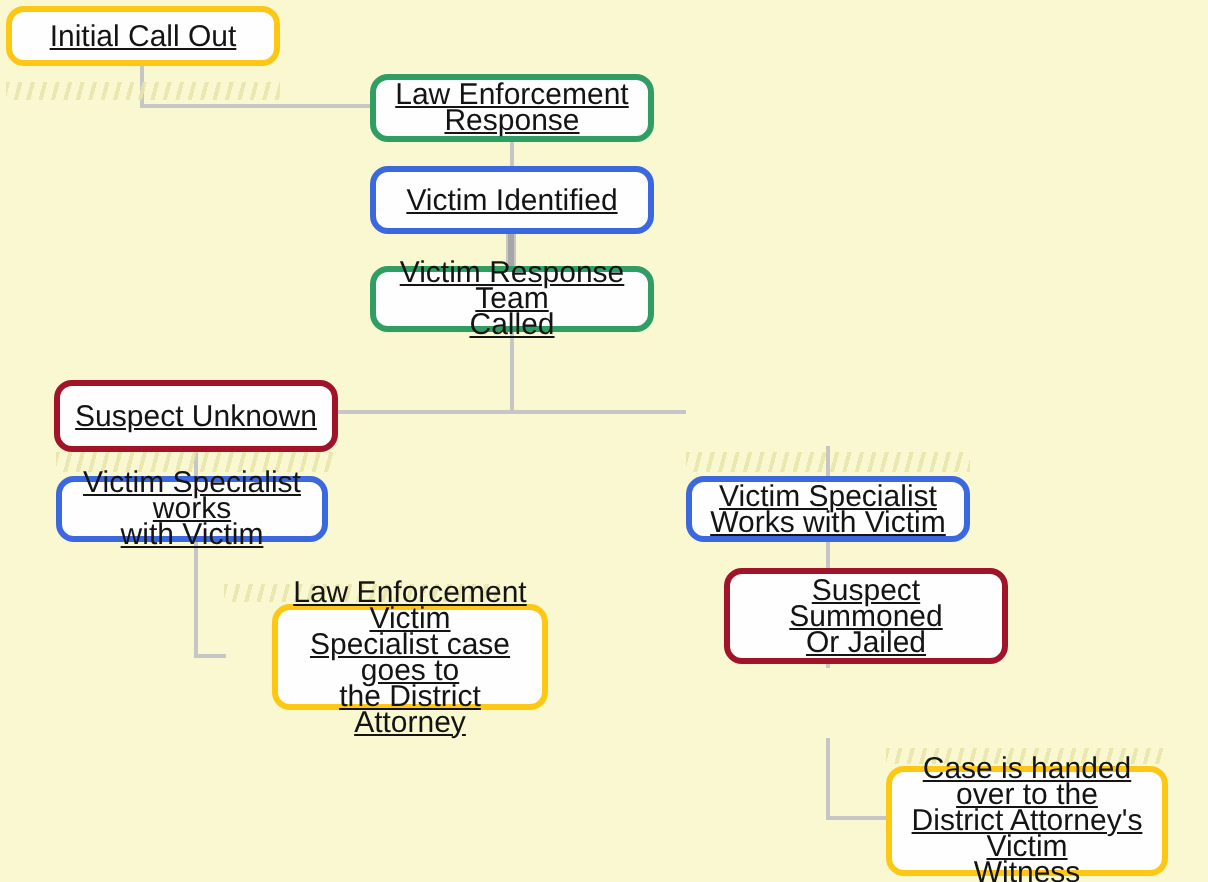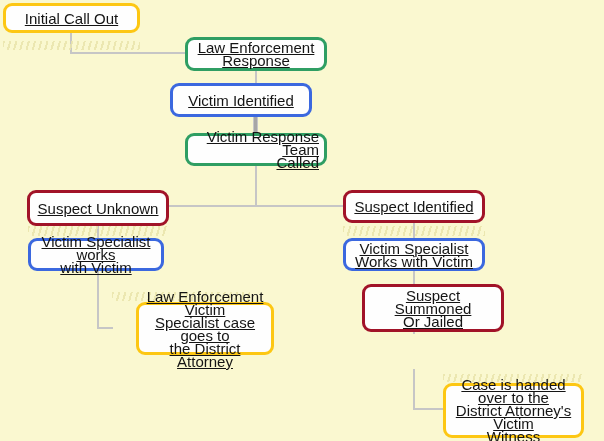--- a/index.html
+++ b/index.html
@@ -54,25 +54,24 @@
 
   <div class="hatch" style="left:3px;   top:41px;  width:137px; height:9px;"></div>
   <div class="hatch" style="left:28px;  top:226px; width:140px; height:10px;"></div>
   <div class="hatch" style="left:343px; top:226px; width:142px; height:10px;"></div>
   <div class="hatch" style="left:112px; top:292px; width:138px; height:9px;"></div>
   <div class="hatch" style="left:443px; top:374px; width:141px; height:8px;"></div>
 
   <div class="node b-gold" style="left:3px;   top:3px;   width:137px; height:30px;">Initial Call Out</div>
   <div class="node b-green" style="left:185px; top:37px;  width:142px; height:34px;">Law Enforcement
 Response</div>
-  <div class="node b-blue" style="left:170px; top:83px;  width:142px; height:34px;">Victim Identified</div>
-  <div class="node b-green" style="left:185px; top:133px; width:142px; height:33px;text-align:right;">Victim Response Team
+  <div class="node b-blue" style="left:185px; top:83px;  width:142px; height:34px;">Victim Identified</div>
+  <div class="node b-green" style="left:185px; top:133px; width:142px; height:33px;">Victim Response Team
 Called</div>
   <div class="node b-red" style="left:27px;  top:190px; width:142px; height:36px;">Suspect Unknown</div>
-  <div class="node b-red" style="left:343px; top:190px; width:142px; height:33px;">Suspect Identified</div>
   <div class="node b-blue" style="left:28px;  top:238px; width:136px; height:33px;">Victim Specialist works
 with Victim</div>
   <div class="node b-blue" style="left:343px; top:238px; width:142px; height:33px;">Victim Specialist
 Works with Victim</div>
   <div class="node b-gold" style="left:112px; top:302px; width:138px; height:53px;margin-left:24px;">Law Enforcement Victim
 Specialist case goes to
 the District Attorney</div>
   <div class="node b-red" style="left:362px; top:284px; width:142px; height:48px;">Suspect Summoned
 Or Jailed</div>
   <div class="node b-gold" style="left:443px; top:383px; width:141px; height:55px;">Case is handed over to the

